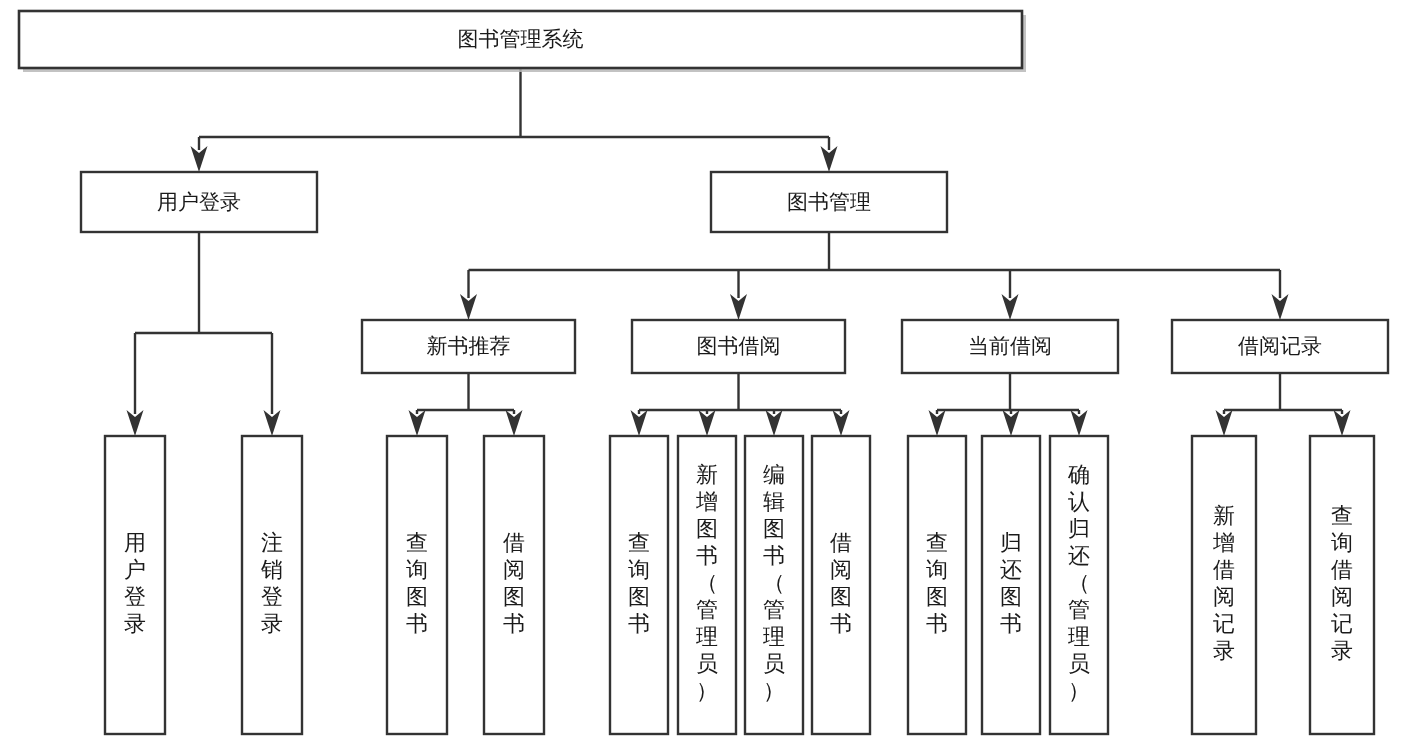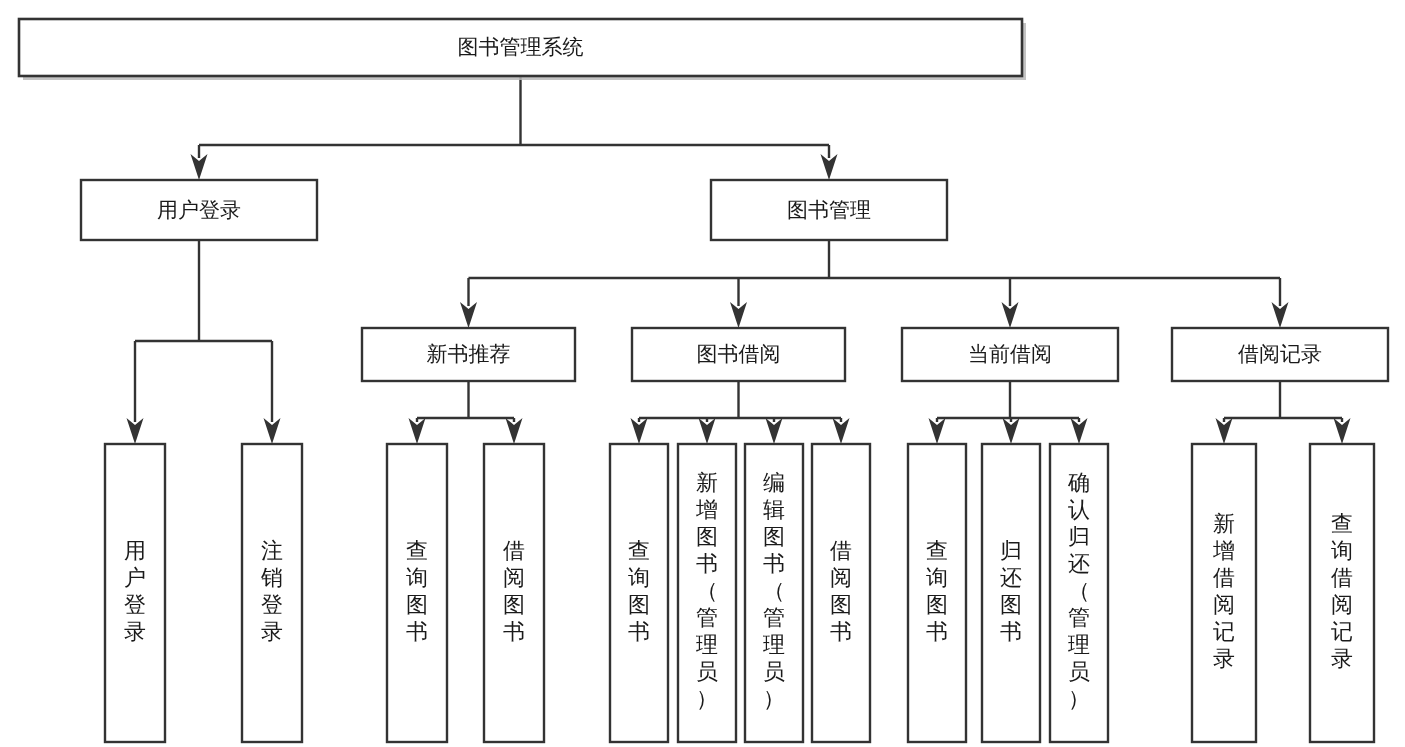--- a/index.html
+++ b/index.html
@@ -10,21 +10,21 @@
   body {
     width: 1405px;
     height: 747px;
     font-family: "Liberation Sans", "DejaVu Sans", sans-serif;
     overflow: hidden;
     position: relative;
   }
   #diagram-root {
     position: absolute;
     left: 0;
-    top: 8px;
+    top: 0;
     width: 1405px;
     height: 578px;
   }
   svg#flow {
     display: block;
     width: 1405px;
     height: 747px;
   }
   .node-rect {
     fill: #ffffff;

